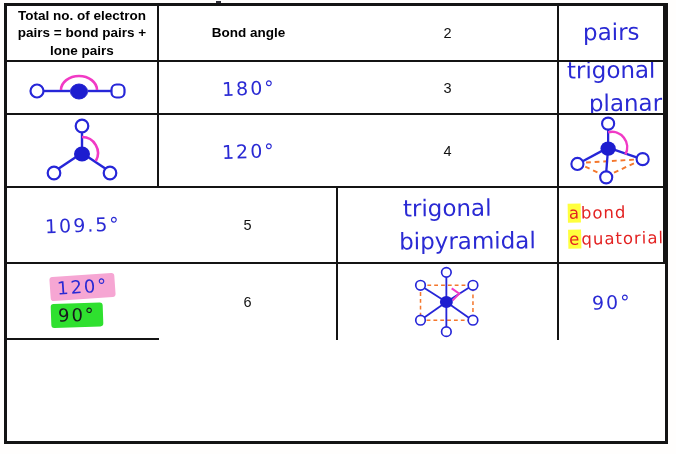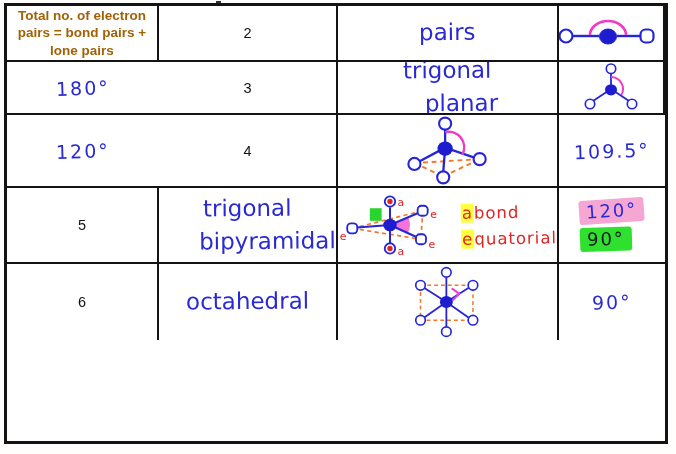--- a/index.html
+++ b/index.html
@@ -4,21 +4,21 @@
 <style>
   html,body{margin:0;padding:0;background:#fff;}
   .stage{position:relative;width:676px;height:454px;background:#fffefd;font-family:"Liberation Sans",sans-serif;overflow:hidden;}
   .blemish{position:absolute;left:216px;top:1px;width:5px;height:4px;background:#2f2f38;}
   .vsepr-table{position:absolute;left:4px;top:3px;width:664px;height:441px;border:3px solid #141414;background:#fff;
     display:grid;grid-template-columns:152px 179px 221px 1fr;grid-template-rows:56px 53px 73px 76px 76px 1fr;box-sizing:border-box;}
   .cell{border-right:2px solid #141414;border-bottom:2px solid #141414;display:flex;flex-direction:column;
     align-items:center;justify-content:center;box-sizing:border-box;overflow:hidden;}
   .cell.lastcol{border-right:none;}
   .cell.lastrow{border-bottom:none;}
-  .hcell{font-weight:bold;font-size:13.5px;color:#a16207;text-align:center;line-height:1.28;padding:2px 7px;}
+  .hcell{font-weight:bold;font-size:13.5px;color:#000000;text-align:center;line-height:1.28;padding:2px 7px;}
   .pairs{font-size:14.5px;color:#111;}
   .hand{font-family:"DejaVu Sans",sans-serif;color:#2a2ad4;}
   .shape{font-size:23px;line-height:1.45;text-align:center;transform:rotate(-0.5deg);}
   .shape .l2{display:block;transform:translateX(14px);}
   .shape .l2b{display:block;transform:translateX(20px);}
   .angle{font-size:19px;letter-spacing:2px;transform:rotate(-2deg);}
   .anglecell{gap:4px;}
   .badge{font-size:18px;letter-spacing:2px;padding:1px 7px 2px 7px;border-radius:3px;display:inline-block;}
   .badge.pink{background:#f6a6d3;color:#2a2ad4;transform:rotate(-4deg);}
   .badge.green{background:#2fe02f;color:#17171d;transform:rotate(-2deg) translateX(-6px);}
@@ -31,20 +31,21 @@
 </style>
 </head>
 <body>
 
 <div class="stage">
   <div class="blemish"></div>
 
   <div class="vsepr-table">
 
     <div class="cell hcell">Total no. of electron pairs = bond pairs + lone pairs</div>
+    <div class="cell hcell lastcol">Bond angle</div>
 
     <div class="cell">
       <span class="pairs">2</span>
     </div>
     <div class="cell">
       <span class="hand shape">pairs</span>
     </div>
     <div class="cell">
       <svg width="130" height="46" viewBox="0 0 130 46">
         <line x1="26.5" y1="26" x2="53" y2="26" stroke="#2626d8" stroke-width="2.4"></line>
@@ -144,23 +145,20 @@
     </div>
     <div class="cell lastcol anglecell">
       <span class="hand badge pink">120°</span>
       <span class="hand badge green">90°</span>
     </div>
 
     <div class="cell lastrow">
       <span class="pairs">6</span>
     </div>
     <div class="cell lastrow">
-      <span class="hand shape">octahedral</span>
-    </div>
-    <div class="cell lastrow">
       <svg width="135" height="98" viewBox="0 0 135 100">
         <path d="M 32 28 L 101 28 L 101 74 L 32 74 Z" fill="none" stroke="#f4772c" stroke-width="2" stroke-dasharray="5,4"></path>
         <line x1="66" y1="50" x2="66" y2="17" stroke="#2626d8" stroke-width="2.4"></line>
         <line x1="66" y1="50" x2="66" y2="83" stroke="#2626d8" stroke-width="2.4"></line>
         <line x1="66" y1="50" x2="36" y2="31" stroke="#2626d8" stroke-width="2.4"></line>
         <line x1="66" y1="50" x2="96" y2="31" stroke="#2626d8" stroke-width="2.4"></line>
         <line x1="66" y1="50" x2="36" y2="71" stroke="#2626d8" stroke-width="2.4"></line>
         <line x1="66" y1="50" x2="96" y2="71" stroke="#2626d8" stroke-width="2.4"></line>
         <path d="M 73 32 L 83 39 L 74 48" fill="none" stroke="#f13ac5" stroke-width="2.6"></path>
         <circle cx="66" cy="11" r="6.3" fill="#fff" stroke="#2626d8" stroke-width="2.2"></circle>

